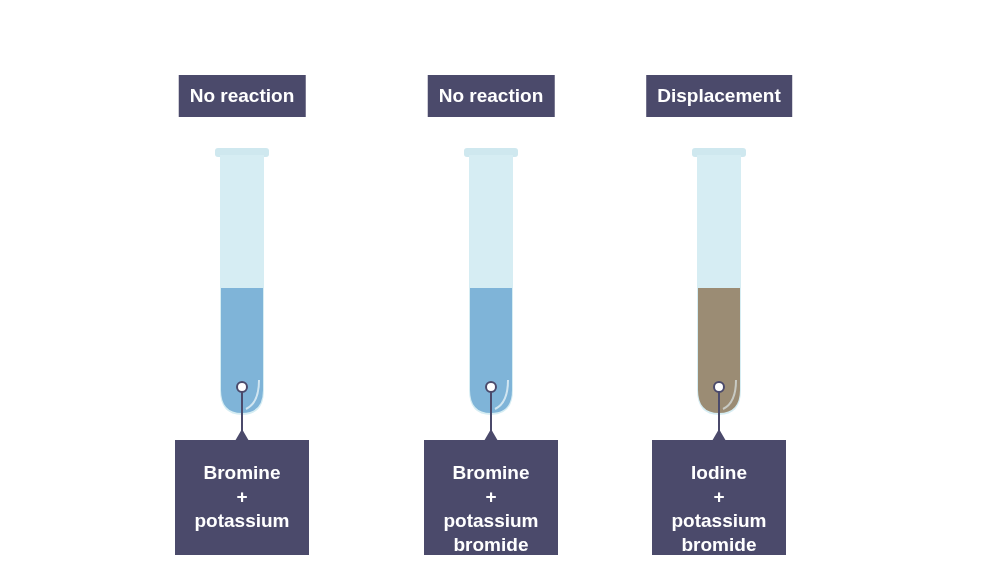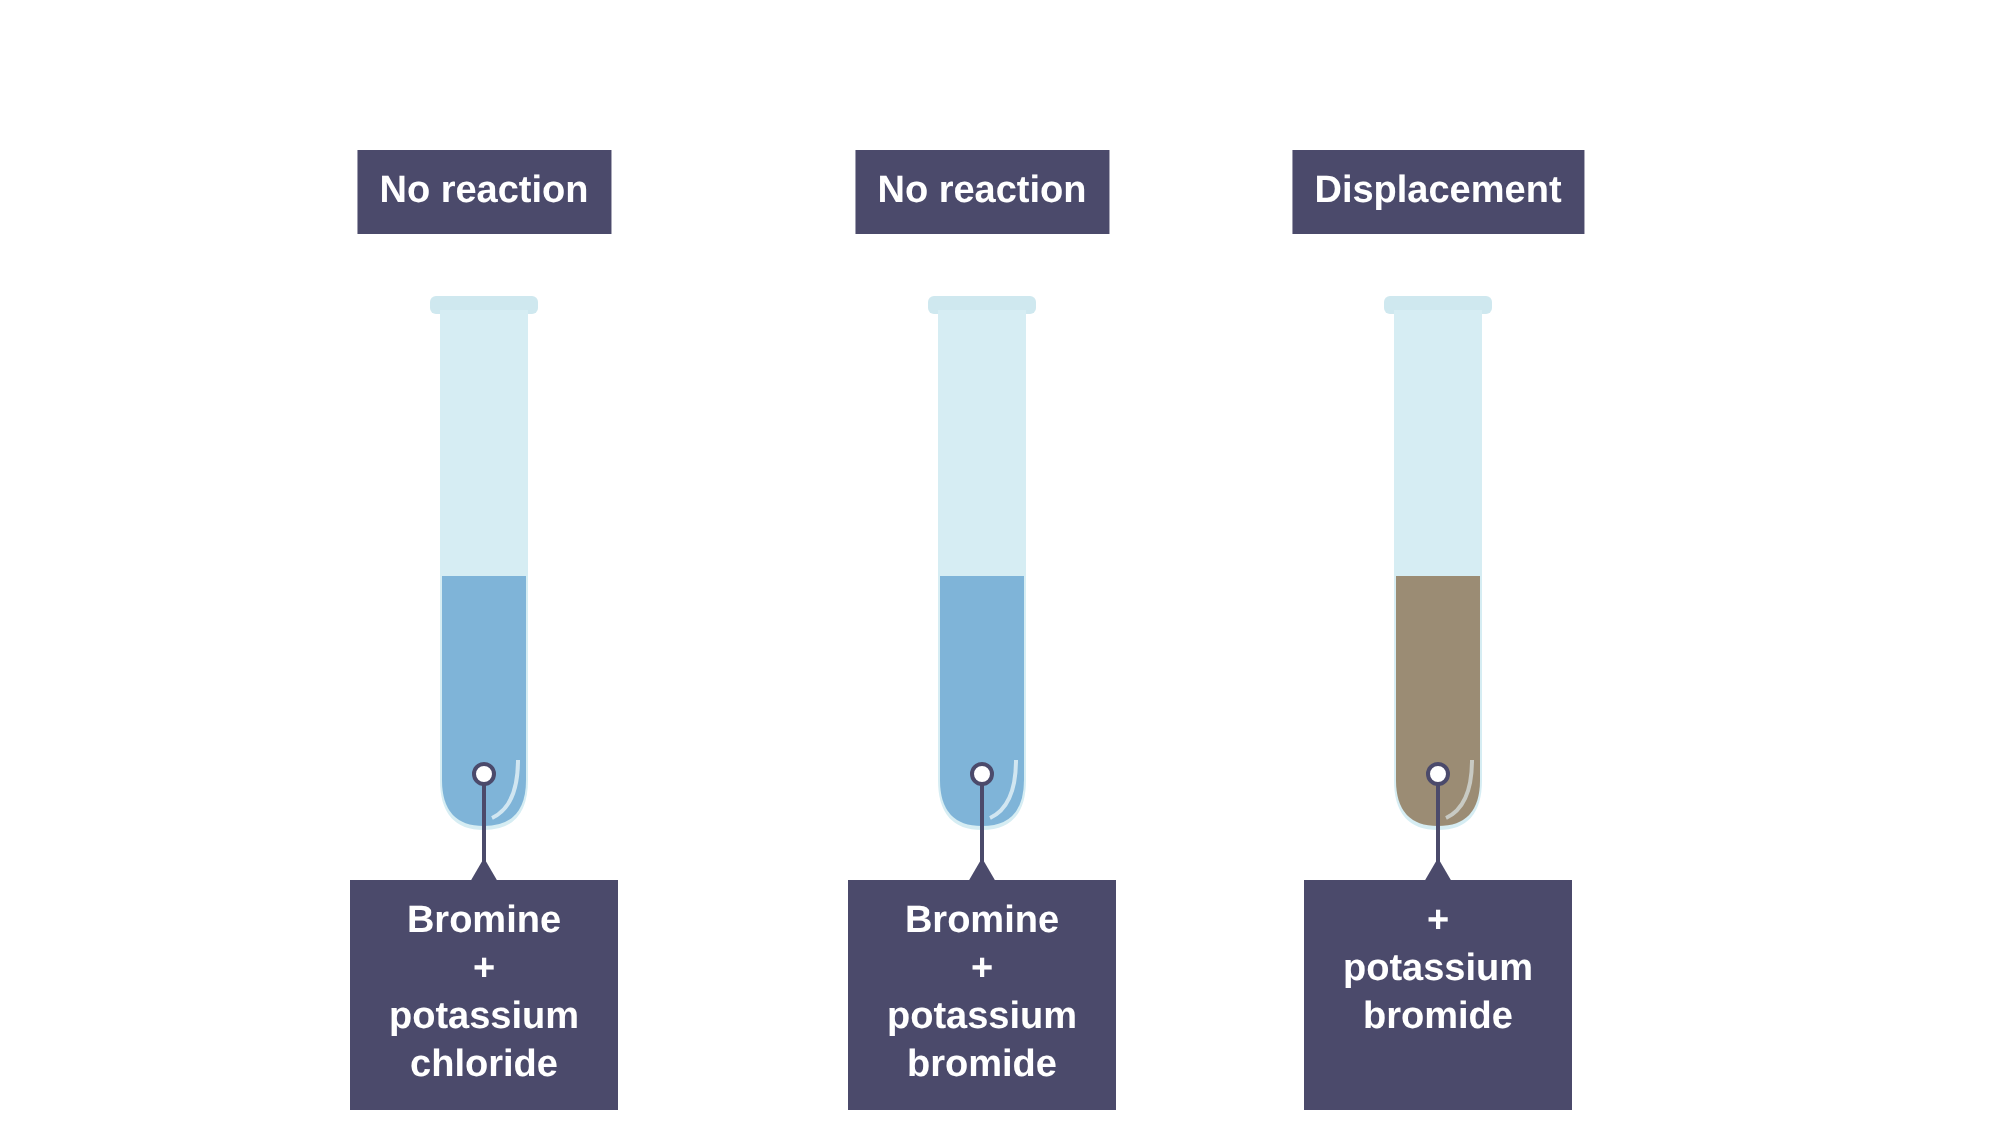--- a/index.html
+++ b/index.html
@@ -51,21 +51,21 @@
       height: 115px;
       left: 50%;
       transform: translateX(-50%);
       background: #4b4a6b;
       color: #ffffff;
       font-weight: bold;
       font-size: 19px;
       line-height: 24px;
       text-align: center;
       box-sizing: border-box;
-      padding-top: 9px;
+      padding-top: 21px;
     }
     .label-box span {
       display: block;
     }
   </style>
 </head>
 <body>
 
 <div class="col" style="left:142px;">
   <div class="title-box">No reaction</div>
@@ -75,21 +75,20 @@
     <path d="M79 143 L121 143 L121 245 Q121 268 100 268 Q79 268 79 245 Z" fill="#7fb4d8"></path>
     <path d="M117 235 Q117 258 104 264" stroke="#e6f3f8" stroke-width="2" fill="none" opacity="0.8"></path>
     <line x1="100" y1="243" x2="100" y2="290" stroke="#4b4a6b" stroke-width="2"></line>
     <circle cx="100" cy="242" r="5" fill="#ffffff" stroke="#4b4a6b" stroke-width="2"></circle>
     <path d="M93 296 L100 284 L107 296 Z" fill="#4b4a6b"></path>
   </svg>
   <div class="label-box">
     <span>Bromine</span>
     <span>+</span>
     <span>potassium</span>
-    <span>chloride</span>
   </div>
 </div>
 
 <div class="col" style="left:391px;">
   <div class="title-box">No reaction</div>
   <svg class="tube-svg" viewBox="0 0 200 300">
     <rect x="73" y="3" width="54" height="9" rx="3" fill="#cfe8ef"></rect>
     <path d="M78 10 L78 245 Q78 270 100 270 Q122 270 122 245 L122 10 Z" fill="#d6edf3"></path>
     <path d="M79 143 L121 143 L121 245 Q121 268 100 268 Q79 268 79 245 Z" fill="#7fb4d8"></path>
     <path d="M117 235 Q117 258 104 264" stroke="#e6f3f8" stroke-width="2" fill="none" opacity="0.8"></path>
@@ -110,17 +109,18 @@
   <svg class="tube-svg" viewBox="0 0 200 300">
     <rect x="73" y="3" width="54" height="9" rx="3" fill="#cfe8ef"></rect>
     <path d="M78 10 L78 245 Q78 270 100 270 Q122 270 122 245 L122 10 Z" fill="#d6edf3"></path>
     <path d="M79 143 L121 143 L121 245 Q121 268 100 268 Q79 268 79 245 Z" fill="#9b8c74"></path>
     <path d="M117 235 Q117 258 104 264" stroke="#e6f3f8" stroke-width="2" fill="none" opacity="0.6"></path>
     <line x1="100" y1="243" x2="100" y2="290" stroke="#4b4a6b" stroke-width="2"></line>
     <circle cx="100" cy="242" r="5" fill="#ffffff" stroke="#4b4a6b" stroke-width="2"></circle>
     <path d="M93 296 L100 284 L107 296 Z" fill="#4b4a6b"></path>
   </svg>
   <div class="label-box">
+    <span>Iodine</span>
     <span>+</span>
     <span>potassium</span>
     <span>bromide</span>
   </div>
 </div>
 
 </body></html>

